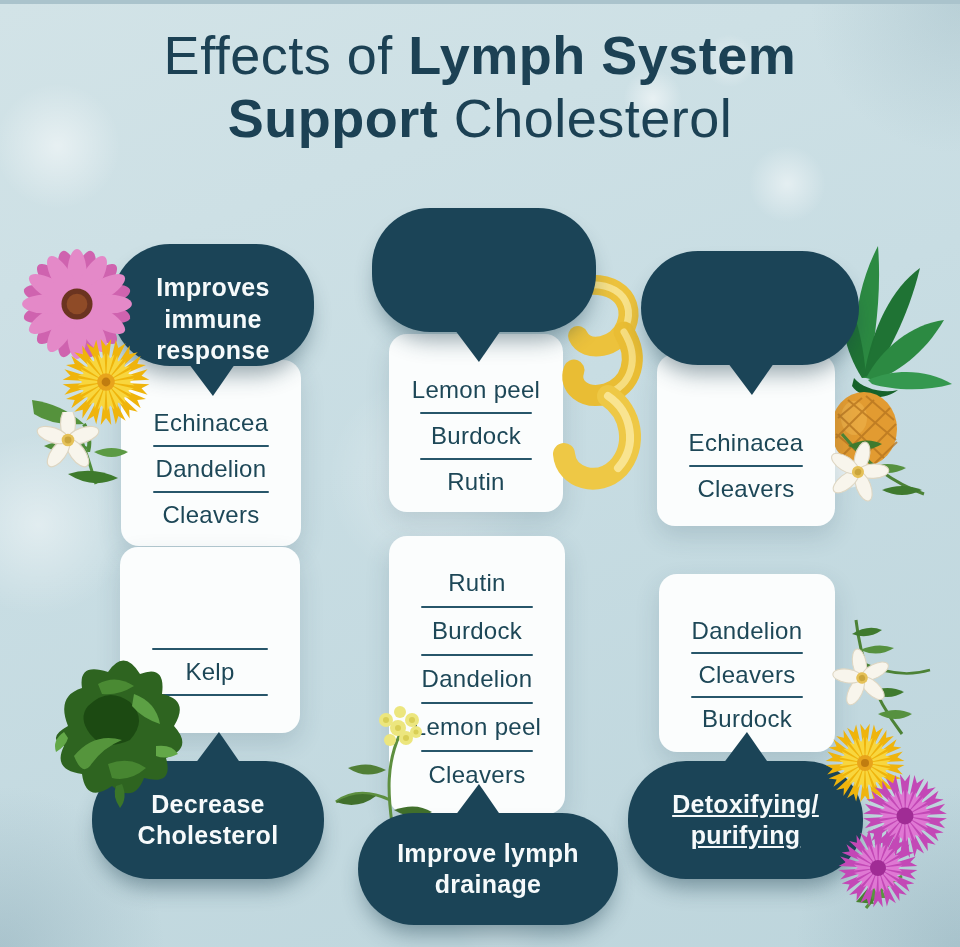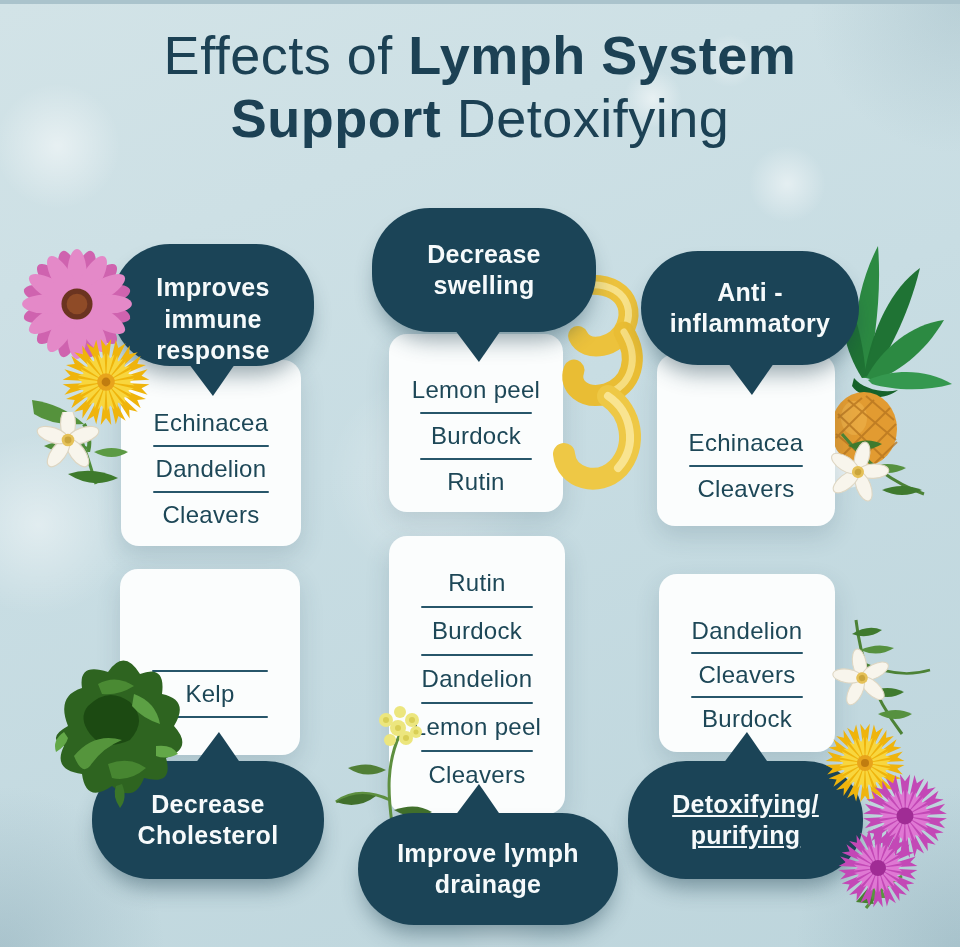--- a/index.html
+++ b/index.html
@@ -40,21 +40,21 @@
   .tail{position:absolute;width:48px;height:32px;background:#1b4457;}
   .tail-down .tail{bottom:-30px;clip-path:polygon(2% 0,98% 0,52% 100%);}
   .tail-up .tail{top:-29px;clip-path:polygon(2% 100%,98% 100%,52% 0);}
   
   .c1{left:121px;top:356px;width:180px;height:186px;padding-top:32px;}
   .b1{left:112px;top:240px;width:202px;height:122px;align-items:flex-end;} .b1 .tail{left:76px;}
   .c2{left:389px;top:330px;width:174px;height:178px;padding-top:26px;}
   .b2{left:372px;top:204px;width:224px;height:124px;} .b2 .tail{left:82px;}
   .c3{left:657px;top:350px;width:178px;height:172px;padding-top:52px;}
   .b3{left:641px;top:247px;width:218px;height:114px;} .b3 .tail{left:86px;}
-  .c4{left:120px;top:565px;width:180px;height:186px;padding-top:64px;}
+  .c4{left:120px;top:543px;width:180px;height:186px;padding-top:64px;}
   .b4{left:92px;top:757px;width:232px;height:118px;} .b4 .tail{left:102px;}
   .c5{left:389px;top:532px;width:176px;height:278px;padding-top:7px;}
   .b5{left:358px;top:809px;width:260px;height:112px;} .b5 .tail{left:96px;}
   .c6{left:659px;top:570px;width:176px;height:178px;padding-top:23px;}
   .b6{left:628px;top:757px;width:235px;height:118px;text-decoration:underline;} .b6 .tail{left:94px;}
   .deco{position:absolute;z-index:4;}
   .deco.mid{z-index:2;}
   .deco.behind{z-index:0;}
 </style>
 </head>
@@ -122,21 +122,21 @@
             <use href="#wp" transform="rotate(288)"></use>
         </g>
         <circle r="5.5" fill="#e5c158"></circle>
           <circle r="3" fill="#caa53c"></circle>
       </g>
     </defs>
   </svg>
 
   <h1 class="title">
     <div><span class="t-reg">Effects of</span> <span class="t-bold">Lymph System</span></div>
-    <div><span class="t-bold">Support</span> <span class="t-reg">Detoxifying</span></div>
+    <div><span class="t-bold">Support</span> <span class="t-reg">Cholesterol</span></div>
   </h1>
 
   <section>
     <div class="card c1">
       <div class="ing">Echinacea</div>
       <div class="sep"></div>
       <div class="ing">Dandelion</div>
       <div class="sep"></div>
       <div class="ing">Cleavers</div>
     </div>
@@ -148,33 +148,31 @@
 
   <section>
     <div class="card c2">
       <div class="ing">Lemon peel</div>
       <div class="sep"></div>
       <div class="ing">Burdock</div>
       <div class="sep"></div>
       <div class="ing">Rutin</div>
     </div>
     <div class="bubble b2 tail-down">
-      <span>Decrease swelling</span>
       <div class="tail"></div>
     </div>
   </section>
 
   <section>
     <div class="card c3">
       <div class="ing">Echinacea</div>
       <div class="sep"></div>
       <div class="ing">Cleavers</div>
     </div>
     <div class="bubble b3 tail-down">
-      <span>Anti - inflammatory</span>
       <div class="tail"></div>
     </div>
   </section>
 
   <section>
     <div class="card c4">
       <div class="sep"></div>
       <div class="ing">Kelp</div>
       <div class="sep"></div>
     </div>

